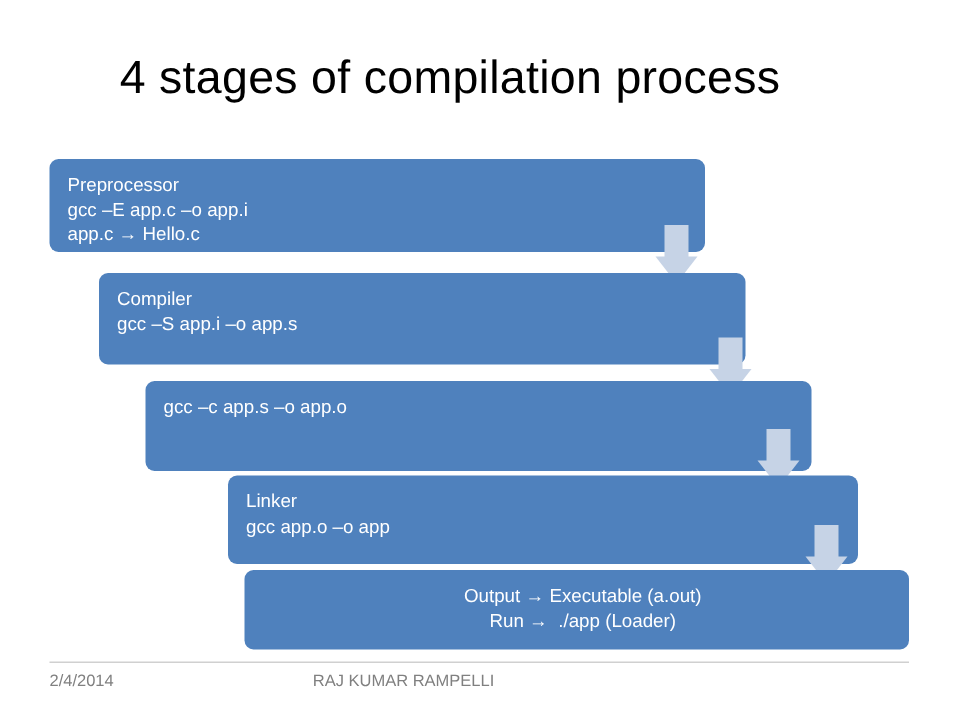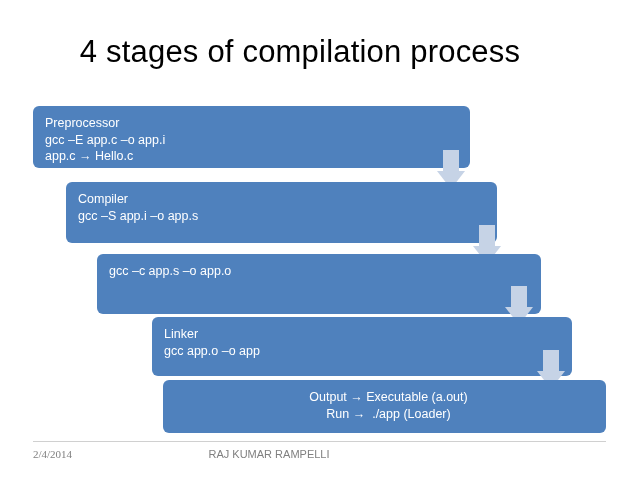--- a/index.html
+++ b/index.html
@@ -83,21 +83,21 @@
     width: 573px;
     height: 1px;
     background: #d0d0d0;
   }
   .footer-date {
     position: absolute;
     left: 33px;
     top: 448px;
     font-size: 11px;
     color: #808080;
-    font-family: Liberation Serif, serif;
+    font-family: Liberation Sans, sans-serif;
   }
   .footer-center {
     position: absolute;
     left: 0;
     top: 448px;
     width: 538px;
     text-align: center;
     font-size: 11px;
     color: #808080;
     font-family: Liberation Sans, sans-serif;

